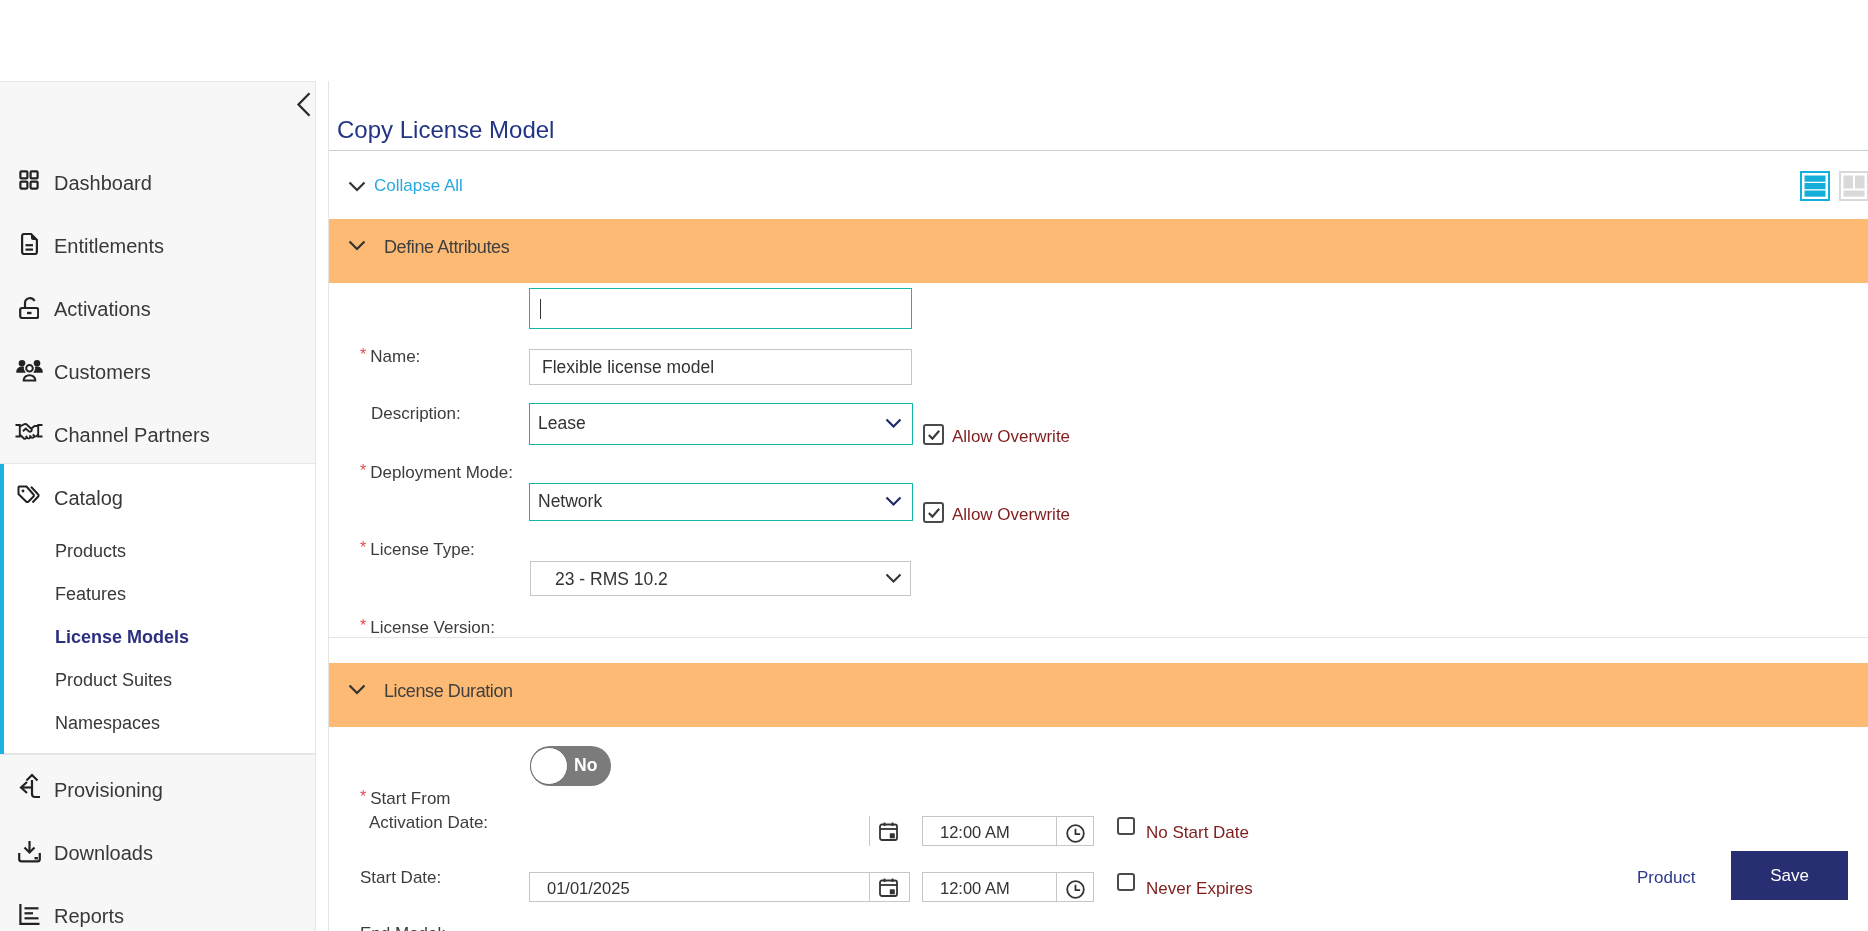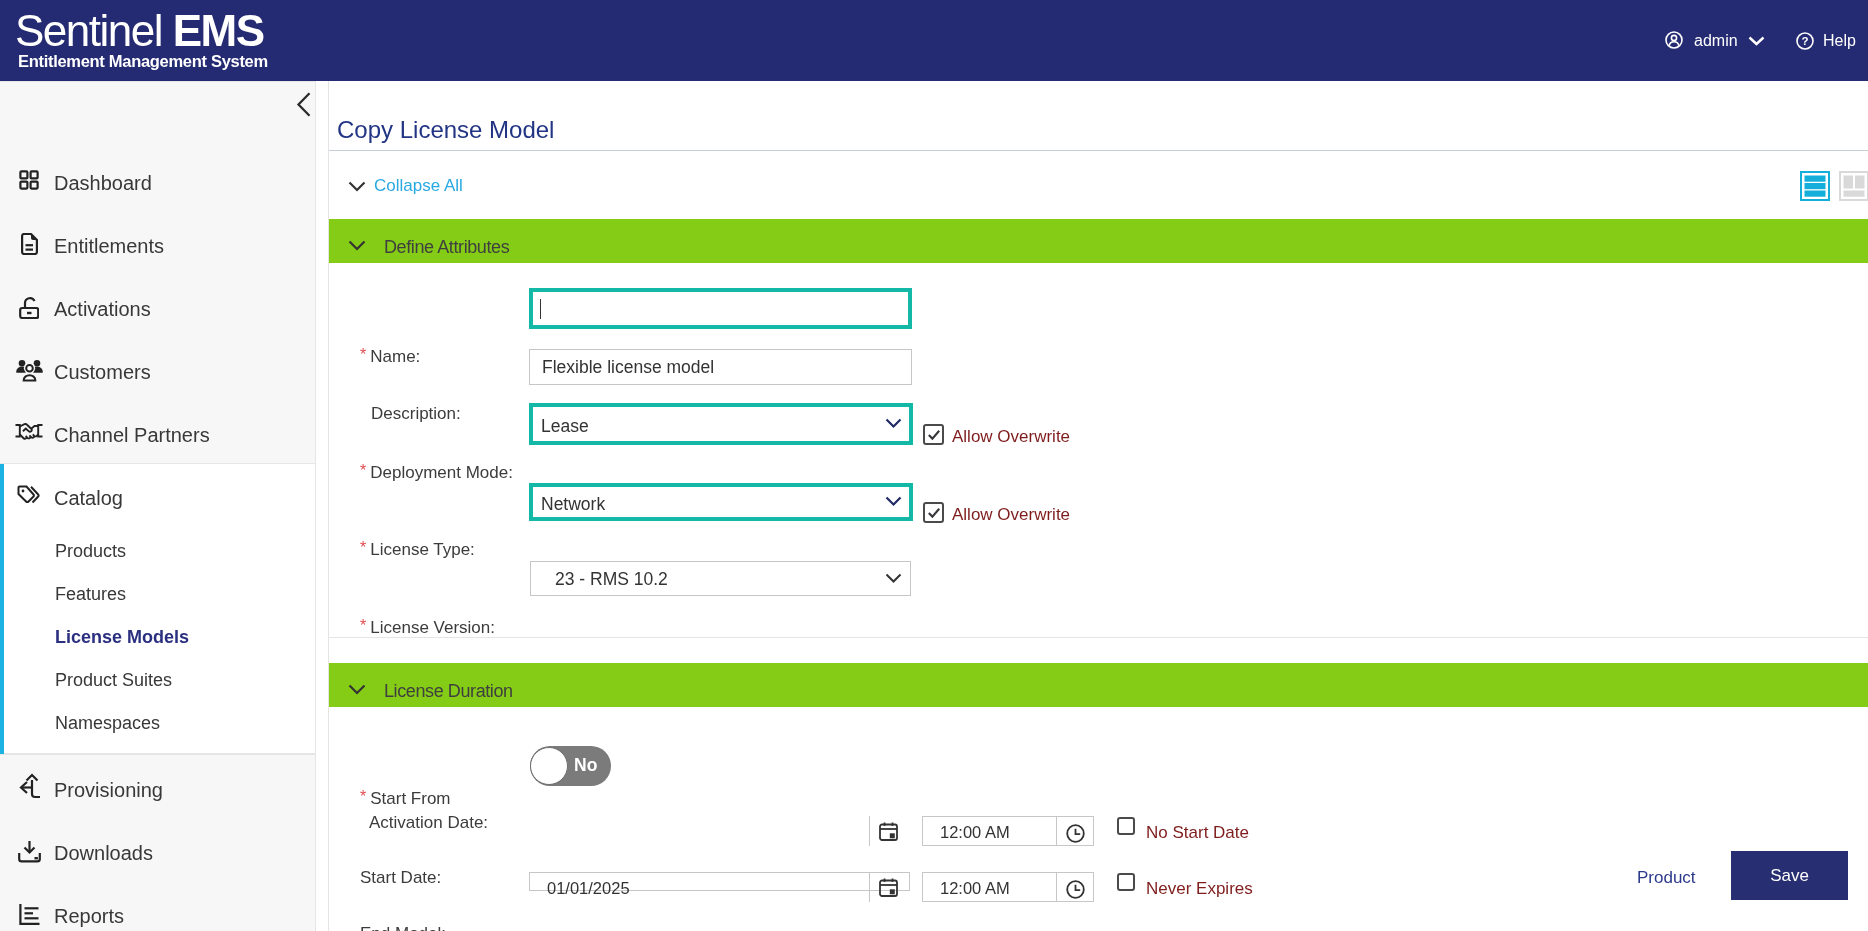--- a/index.html
+++ b/index.html
@@ -23,58 +23,40 @@
 #sb2 { top:754px; height:177px; border-bottom:none; }
 .sbitem { position:absolute; left:54px; font-size:20px; color:#383838; white-space:nowrap; }
 .sbsub { position:absolute; left:55px; font-size:18px; color:#383838; white-space:nowrap; }
 .sbicon { position:absolute; left:17px; }
 
 
 #main { position:absolute; left:328px; top:81px; width:1540px; height:850px; border-left:1px solid #E4E4E4; }
 #title { position:absolute; left:8px; top:19px; font-size:24px; color:#223484;margin-top:16px; }
 #toprule { position:absolute; left:0; top:69px; width:1540px; height:1px; background:#C9CDD4; }
 
-.secbar { position:absolute; left:0; width:1540px; height:44px; background:#84cc16; }
+.secbar { position:absolute; left:0; width:1540px; height:64px; background:#fdba74; }
 .secbar .sectxt { position:absolute; left:55px; top:18px; font-size:18px; letter-spacing:-0.4px; color:#3F3F3F; }
 
 .lbl { position:absolute; font-size:17px; color:#3C3C3C; white-space:nowrap;margin-top:46px; }
 .req:before { content:"*"; color:#E04B50; margin-right:4px; font-size:16px; vertical-align:2px; }
 .inp { position:absolute; background:#fff; border:1px solid #C6C6C6; font-size:17.5px; color:#333; }
-.inp-focus { border:4px solid #14b8a6; }
+.inp-focus { border:1px solid #14b8a6; }
 .chk { position:absolute; width:21px; height:21px; border:2px solid #4A4A4A; border-radius:3px; background:#fff; }
 .chk2 { position:absolute; width:18px; height:18px; border:2px solid #4A4A4A; border-radius:3px; background:#fff; }
 .chktxt { position:absolute; font-size:17px; color:#7f1d1d; white-space:nowrap; }
 
 #saveBtn { position:absolute; background:#272F72; color:#fff; font-size:17px; text-align:center; }
 #cancelBtn { position:absolute; color:#2D3A8C; font-size:17px; }
 
 svg { display:block; }
 </style>
 </head>
 <body>
 <div id="page">
 
-  <div id="header">
-    <div id="logo1">Sentinel <b>EMS</b></div>
-    <div id="logo2">Entitlement Management System</div>
-    <svg class="abs" style="left:1665px;top:31px" width="18" height="18" viewBox="0 0 18 18">
-      <circle cx="9" cy="9" r="8" fill="none" stroke="#fff" stroke-width="1.6"></circle>
-      <circle cx="9" cy="7" r="2.6" fill="none" stroke="#fff" stroke-width="1.6"></circle>
-      <path d="M4.2 14.6 C4.8 11.8 6.6 10.8 9 10.8 C11.4 10.8 13.2 11.8 13.8 14.6" fill="none" stroke="#fff" stroke-width="1.6"></path>
-    </svg>
-    <div class="hdr-txt" style="left:1694px;">admin</div>
-    <svg class="abs" style="left:1748px;top:36px" width="17" height="10" viewBox="0 0 17 10">
-      <path d="M1.5 1.5 L8.5 8 L15.5 1.5" fill="none" stroke="#fff" stroke-width="2.4"></path>
-    </svg>
-    <svg class="abs" style="left:1796px;top:32px" width="18" height="18" viewBox="0 0 18 18">
-      <circle cx="9" cy="9" r="8" fill="none" stroke="#fff" stroke-width="1.6"></circle>
-      <text x="9" y="13.2" font-size="11.5" font-weight="bold" fill="#fff" text-anchor="middle" font-family="Liberation Sans">?</text>
-    </svg>
-    <div class="hdr-txt" style="left:1823px;">Help</div>
-  </div>
 
   <div class="sbblock" id="sb1"></div>
   <div id="sbcat">
       <div class="stripe"></div>
     </div>
   <div class="sbblock" id="sb2"></div>
 
   <svg class="abs" style="left:296px;top:92px" width="15" height="25" viewBox="0 0 15 25">
     <path d="M13.5 1.2 L2.5 12.5 L13.5 23.8" fill="none" stroke="#2B2B2B" stroke-width="2.3"></path>
   </svg>
@@ -256,21 +238,21 @@
     <div class="inp" style="left:593px;top:735px;width:172px;height:30px;line-height:31px;padding-left:17px;font-size:16.5px">12:00 AM</div>
     <div class="abs" style="left:727px;top:735px;width:1px;height:30px;background:#C6C6C6"></div>
     <svg class="abs" style="left:737px;top:743px" width="19" height="19" viewBox="0 0 19 19">
       <circle cx="9.5" cy="9.5" r="8.3" fill="none" stroke="#333" stroke-width="1.8"></circle>
       <path d="M9.5 4.8 V10.2 H14.2" fill="none" stroke="#333" stroke-width="1.8"></path>
     </svg>
     <div class="chk2" style="left:788px;top:736px"></div>
     <div class="chktxt" style="left:817px;top:742px">No Start Date</div>
 
     <div class="lbl" style="left:31px;top:797px">End Model:</div>
-    <div class="inp" style="left:200px;top:791px;width:381px;height:19px;line-height:31px;padding-left:17px;font-size:16.5px">01/01/2025</div>
+    <div class="inp" style="left:200px;top:791px;width:381px;height:30px;line-height:31px;padding-left:17px;font-size:16.5px">01/01/2025</div>
     <div class="abs" style="left:540px;top:791px;width:1px;height:30px;background:#C6C6C6"></div>
     <svg class="abs" style="left:550px;top:797px" width="19" height="19" viewBox="0 0 19 19">
       <rect x="1" y="2.5" width="17" height="15.5" rx="2" fill="none" stroke="#333" stroke-width="1.8"></rect>
       <line x1="1" y1="7" x2="18" y2="7" stroke="#333" stroke-width="1.8"></line>
       <line x1="5.5" y1="0.5" x2="5.5" y2="4" stroke="#333" stroke-width="1.8"></line>
       <line x1="13.5" y1="0.5" x2="13.5" y2="4" stroke="#333" stroke-width="1.8"></line>
       <rect x="10.8" y="11.3" width="5" height="5" fill="#333"></rect>
     </svg>
     <div class="inp" style="left:593px;top:791px;width:172px;height:30px;line-height:31px;padding-left:17px;font-size:16.5px">12:00 AM</div>
     <div class="abs" style="left:727px;top:791px;width:1px;height:30px;background:#C6C6C6"></div>

